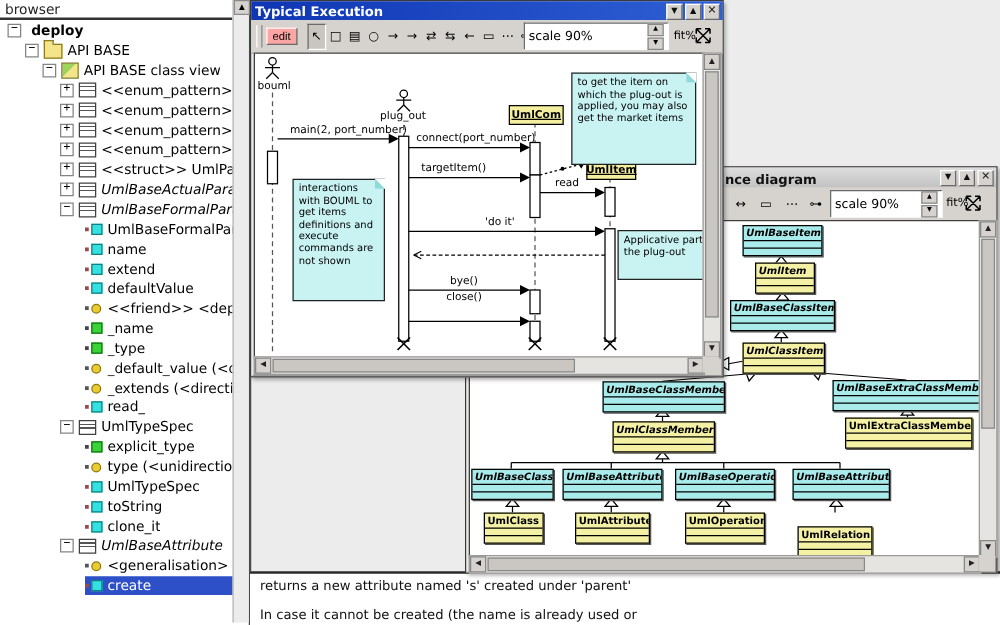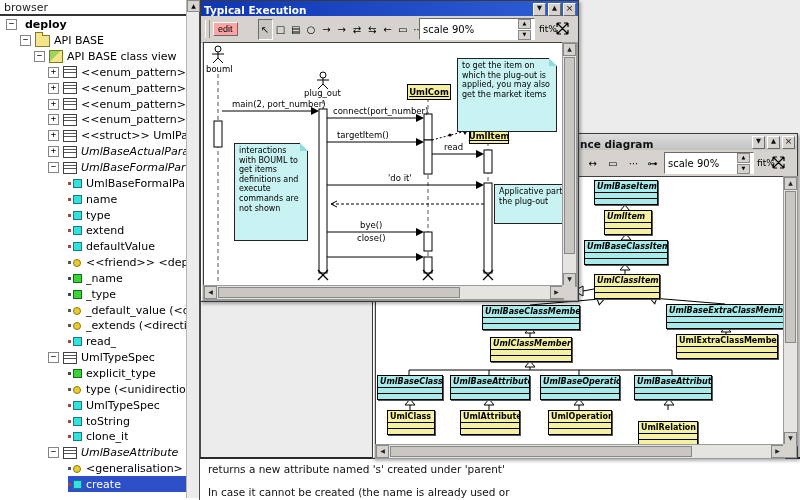--- a/index.html
+++ b/index.html
@@ -39,21 +39,21 @@
   .win{position:absolute;background:#d6d3ce;border:1px solid #3a3a3a;box-shadow:inset 1px 1px 0 #fff,inset -1px -1px 0 #9a9a9a,2px 2px 3px rgba(0,0,0,.3)}
   .tbar{height:15px;position:relative;display:flex;align-items:flex-end;padding:0 3px;overflow:hidden}
   .tbar.active{background:linear-gradient(90deg,#0f36b4,#2e5fd4);color:#fff}
   .tbar.inactive{background:linear-gradient(#dedede,#c2c2c2);color:#111}
   .tbar .t{font-weight:bold;font-size:10.5px;white-space:nowrap}
   .wbtns{position:absolute;right:2px;top:2px;display:flex;gap:2px}
   .wbtn{width:11px;height:11px;background:#d6d3ce;border:1px solid;border-color:#fff #6a6a6a #6a6a6a #fff;font-size:6.5px;line-height:9px;text-align:center;color:#111}
   .wbtn.min::before{content:"▼"}.wbtn.max::before{content:"▲"}.wbtn.cls::before{content:"×";font-size:9px}
   .tools{height:26px;display:flex;align-items:center;background:#d6d3ce;border-bottom:1px solid #a8a8a8;padding:0 3px;position:relative}
   .tsep{width:3px;height:18px;border-left:1px solid #fff;border-right:1px solid #888;margin:0 3px 0 1px}
-  .btn{border:1px solid;border-color:#fff #6a6a6a #6a6a6a #fff;background:#fca5a5;font-size:9px;padding:1px 4px;margin-right:20px}
+  .btn{border:1px solid;border-color:#fff #6a6a6a #6a6a6a #fff;background:#fca5a5;font-size:9px;padding:1px 4px;margin-right:8px}
   .tbi{width:13.3px;height:19px;display:flex;align-items:center;justify-content:center;font-size:10px;border:1px solid transparent}
   .tbi.pressed{border-color:#6a6a6a #fff #fff #6a6a6a;background:#c9c6c1}
   .scalebox{display:flex;align-items:center;border:1px solid;border-color:#6a6a6a #fff #fff #6a6a6a;background:#fff;height:20px;padding:0 3px;font-size:10px;white-space:nowrap}
   .spin{display:flex;flex-direction:column;margin-left:5px;gap:1px}
   .spin span{width:11px;height:8px;font-size:5px;line-height:7px;text-align:center;background:#d6d3ce;border:1px solid #888}
   .spin .su::before{content:"▲"}.spin .sd::before{content:"▼"}
   .fitlbl{font-size:9px;margin:0 4px 0 6px}
   .canvas{position:absolute;background:#fff;border:1px solid #404040;overflow:hidden}
 
   
@@ -163,26 +163,20 @@
       <div class="trow" style="padding-left:68px">
           <span class="body">
             <span class="ic ic-op"></span>
             <span class="lbl">UmlBaseFormalParameter</span>
           </span>
         </div>
       <div class="trow" style="padding-left:68px">
           <span class="body">
             <span class="ic ic-op"></span>
             <span class="lbl">name</span>
-          </span>
-        </div>
-      <div class="trow" style="padding-left:68px">
-          <span class="body">
-            <span class="ic ic-op"></span>
-            <span class="lbl">type</span>
           </span>
         </div>
       <div class="trow" style="padding-left:68px">
           <span class="body">
             <span class="ic ic-op"></span>
             <span class="lbl">extend</span>
           </span>
         </div>
       <div class="trow" style="padding-left:68px">
           <span class="body">

